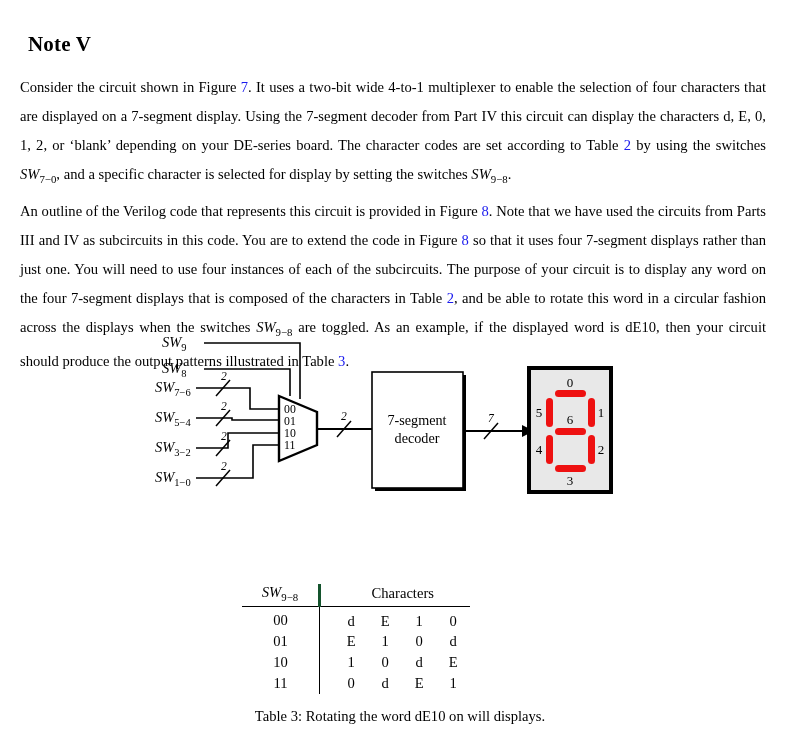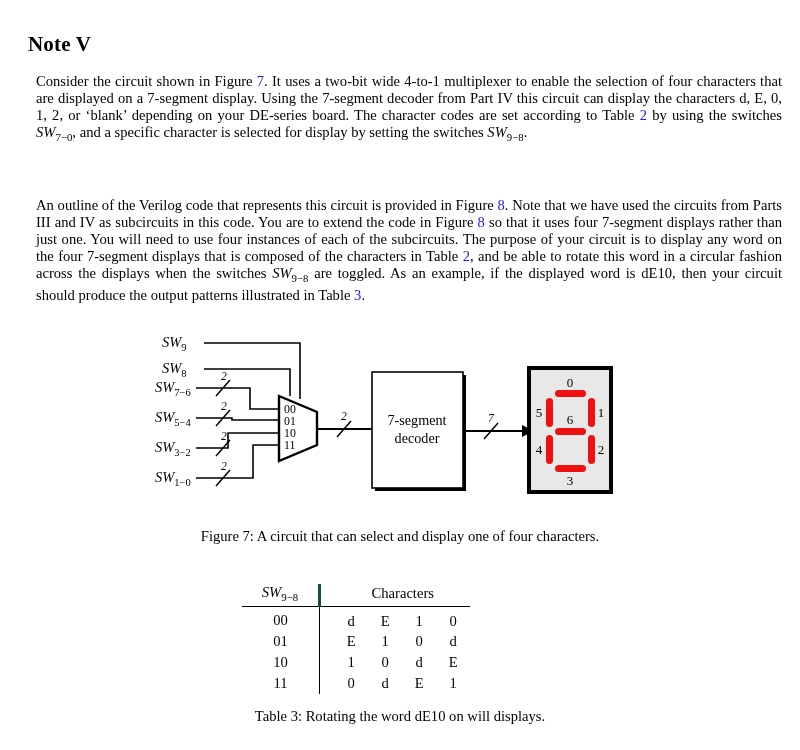--- a/index.html
+++ b/index.html
@@ -25,24 +25,24 @@
     position: absolute;
     left: 28px; top: 18px;
     font-size: 21px;
     font-weight: bold;
     letter-spacing: 0.2px;
   }
 
   
   .para {
     position: absolute;
-    left: 36px;
+    left: 20px;
     width: 746px;
     font-size: 14.6px;
-    line-height: 17px;
+    line-height: 29px;
     text-align: justify;
     text-justify: inter-word;
   }
   #para-1 { top: 58px; }
   #para-2 { top: 182px; }
 
   .ref { color: #1a1aee; }
   .it  { font-style: italic; }
   .sw-sub { font-style: italic; }
   .sw-sub sub { font-style: normal; font-size: 0.74em; }
@@ -215,21 +215,20 @@
         <text x="601" y="99" text-anchor="middle">1</text>
         <text x="601" y="136" text-anchor="middle">2</text>
         <text x="570" y="167" text-anchor="middle">3</text>
         <text x="539" y="136" text-anchor="middle">4</text>
         <text x="539" y="99" text-anchor="middle">5</text>
         <text x="570" y="106" text-anchor="middle">6</text>
       </g>
     </svg>
   </div>
 
-  <div id="figure-caption">Figure 7: A circuit that can select and display one of four characters.</div>
 
   <div id="table-wrap">
     <table class="rot">
       <thead>
         <tr>
           <th class="hdr-sw">
             <span class="sw-sub"><i>SW</i><sub>9−8</sub></span>
           </th>
           <th class="hdr-chars">Characters</th>
         </tr>

